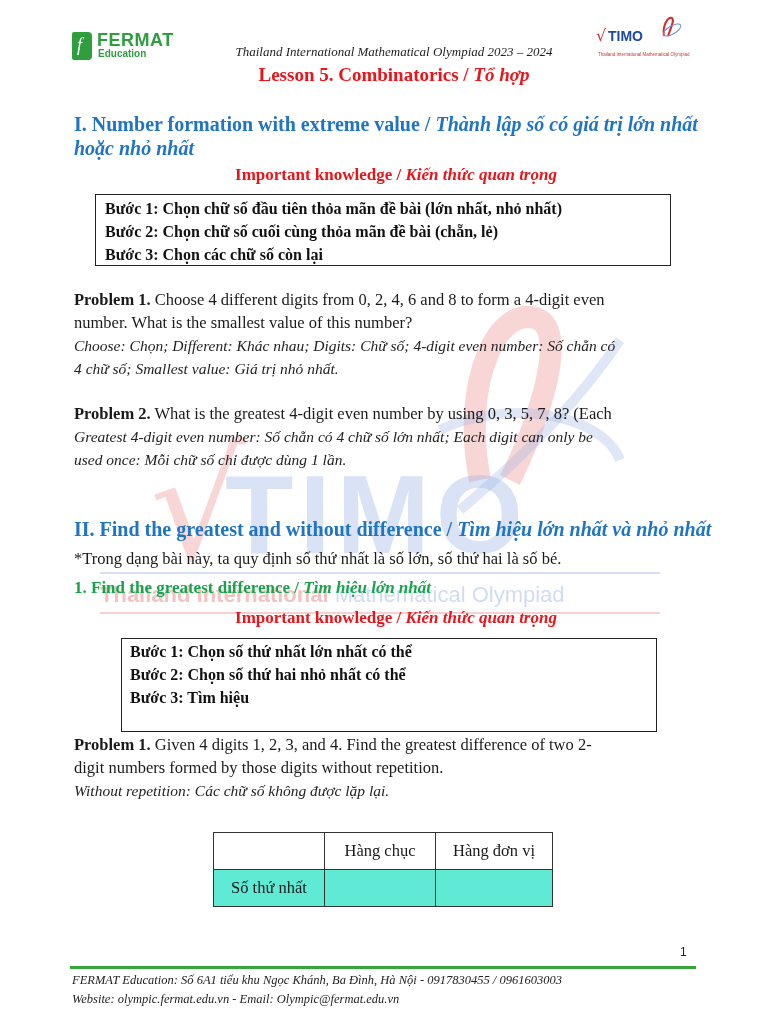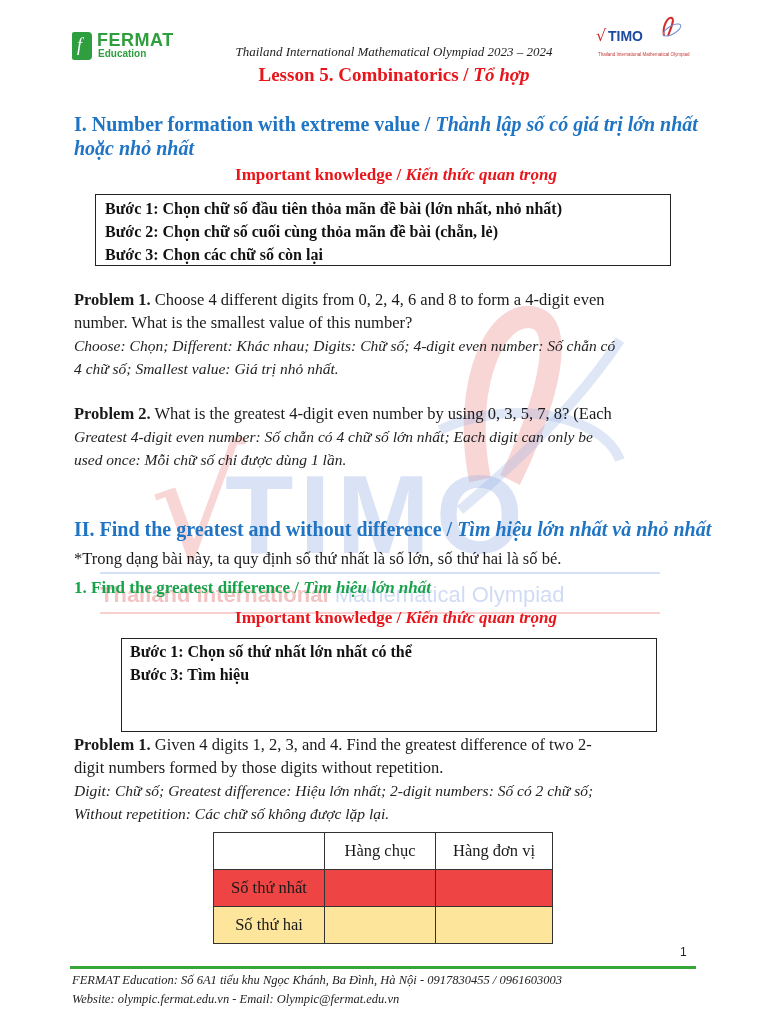--- a/index.html
+++ b/index.html
@@ -39,21 +39,21 @@
   .h-green i { font-weight:bold; }
   .para { font-size:16.5px; line-height:23px; color:#1a1a1a; }
   .para b { font-weight:bold; }
   .gloss { font-style:italic; font-size:15.5px; line-height:23px; color:#222; text-align:justify; }
   .box { border:1.5px solid #222; box-sizing:border-box; }
   .box-line { font-weight:bold; font-size:16px; line-height:23px; color:#111; white-space:nowrap; }
   .box-head { color:#1f74c4; font-weight:bold; font-size:16px; text-align:center; line-height:22px; }
   
   table.pv { border-collapse:collapse; font-size:16.5px; }
   table.pv td { border:1px solid #333; height:36px; text-align:center; padding:0 8px; }
-  table.pv tr.r1 td { background:#ef4444; }
+  table.pv tr.r1 td { background:#5eead4; }
   table.pv tr.r2 td { background:#fde59c; }
   table.pv tr.r0 td { background:#fff; }
   
   .page-num { left:680px; top:945px; font-family:"Liberation Sans",sans-serif; font-size:12px; color:#222; }
   .footer-rule { left:70px; top:966px; width:626px; height:3px; background:#36a637; }
   .footer-l1 { left:72px; top:973px; font-style:italic; font-size:12.5px; color:#222; white-space:nowrap; }
   .footer-l2 { left:72px; top:992px; font-style:italic; font-size:12.5px; color:#222; white-space:nowrap; }
 </style>
 </head>
 <body>
@@ -123,48 +123,43 @@
 <div class="abs h-blue" style="left:74px; top:517px; white-space:nowrap;"><span>II. Find the greatest and without difference / </span><i>Tìm hiệu lớn nhất và nhỏ nhất</i></div>
 
 <div class="abs para" style="left:74px; top:547px; white-space:nowrap;">*Trong dạng bài này, ta quy định số thứ nhất là số lớn, số thứ hai là số bé.</div>
 
 <div class="abs h-green" style="left:74px; top:578px; white-space:nowrap;"><span>1. Find the greatest difference / </span><i>Tìm hiệu lớn nhất</i></div>
 
 <div class="abs h-red" style="left:74px; top:608px; width:624px; padding-left:20px; box-sizing:border-box;"><span>Important knowledge / </span><i>Kiến thức quan trọng</i></div>
 
 <div class="abs box" style="left:121px; top:638px; width:536px; height:94px; padding:1px 0 0 8px;">
   <div class="box-line">Bước 1: Chọn số thứ nhất lớn nhất có thể</div>
+  <div class="box-line">Bước 2: Chọn số thứ hai nhỏ nhất có thể</div>
   <div class="box-line">Bước 3: Tìm hiệu</div>
 </div>
 
 <div class="abs" style="left:74px; top:733px; width:624px;">
   <div class="para" style="white-space:nowrap;"><b>Problem 1.</b><span> Given 4 digits 1, 2, 3, and 4. Find the greatest difference of two 2-</span></div>
   <div class="para">digit numbers formed by those digits without repetition.</div>
-  <div class="gloss" style="white-space:nowrap;">Digit: Chữ số; Greatest difference: Hiệu lớn nhất; 2-digit numbers: Số có 2 chữ số;</div>
   <div class="gloss">Without repetition: Các chữ số không được lặp lại.</div>
 </div>
 
 <div class="abs" style="left:213px; top:832px;">
   <table class="pv">
     <tbody>
         <tr class="r0">
       <td style="width:94px;"></td>
       <td style="width:94px;">Hàng chục</td>
       <td style="width:100px;">Hàng đơn vị</td>
     </tr>
     <tr class="r1">
       <td>Số thứ nhất</td>
       <td></td>
       <td></td>
     </tr>
-    <tr class="r2">
-      <td>Số thứ hai</td>
-      <td></td>
-      <td></td>
-    </tr>
   </tbody>
     </table>
 </div>
 
 <div class="abs page-num">1</div>
 <div class="abs footer-rule"></div>
 <div class="abs footer-l1">FERMAT Education: Số 6A1 tiểu khu Ngọc Khánh, Ba Đình, Hà Nội  - 0917830455 / 0961603003</div>
 <div class="abs footer-l2">Website: olympic.fermat.edu.vn - Email: Olympic@fermat.edu.vn</div>
 
 </body></html>

